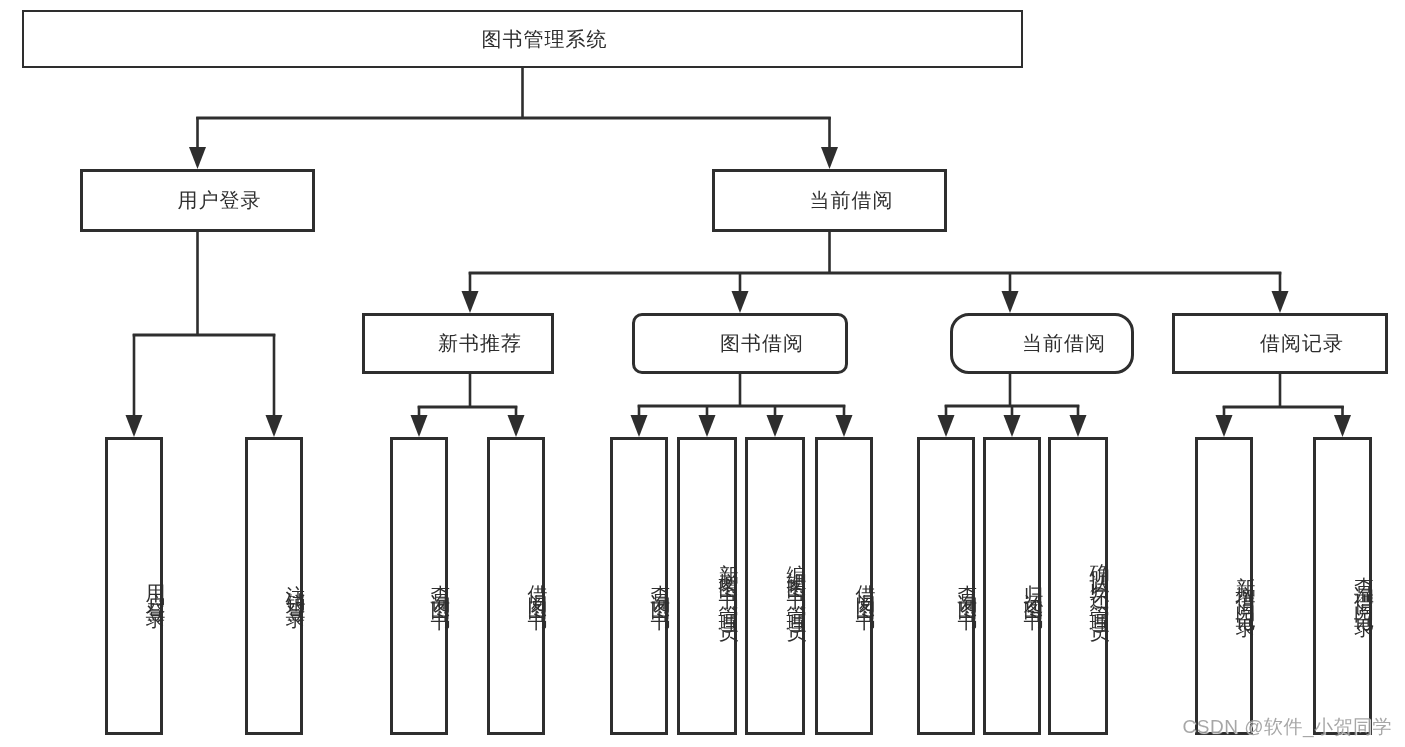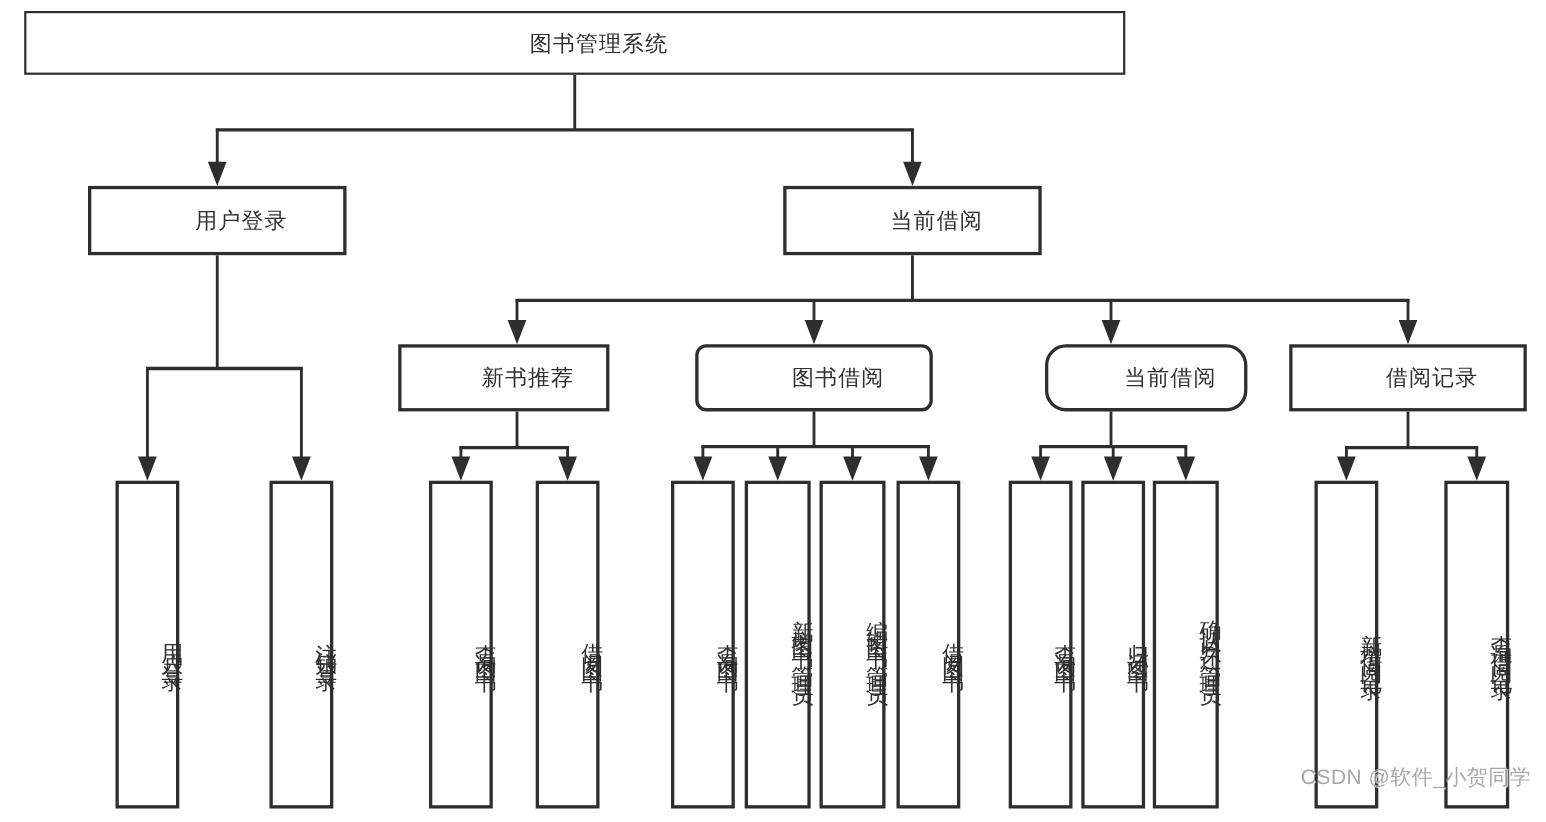--- a/index.html
+++ b/index.html
@@ -37,21 +37,21 @@
   }
   .v-node .node-label {
     writing-mode: vertical-rl;
     font-size: 20px;
     letter-spacing: 0.42em;
     line-height: 1;
   }
   #watermark {
     position: absolute;
     right: 13px;
-    top: 694px;
+    top: 714px;
     z-index: 5;
     font-size: 19px;
     letter-spacing: 0.5px;
     color: rgba(152, 152, 152, 0.85);
     text-shadow: 1px 1px 1px rgba(255, 255, 255, 0.9);
     white-space: nowrap;
   }
 </style>
 </head>
 <body>

